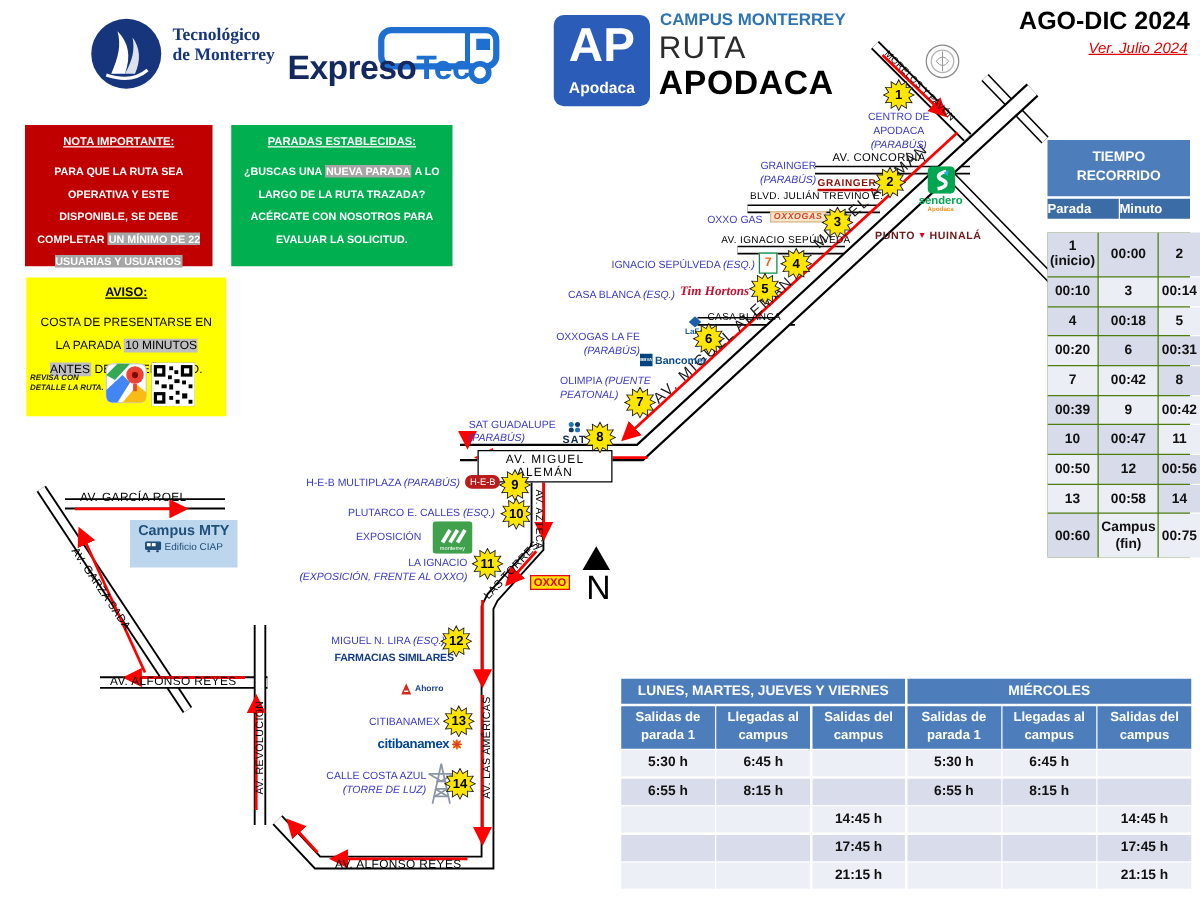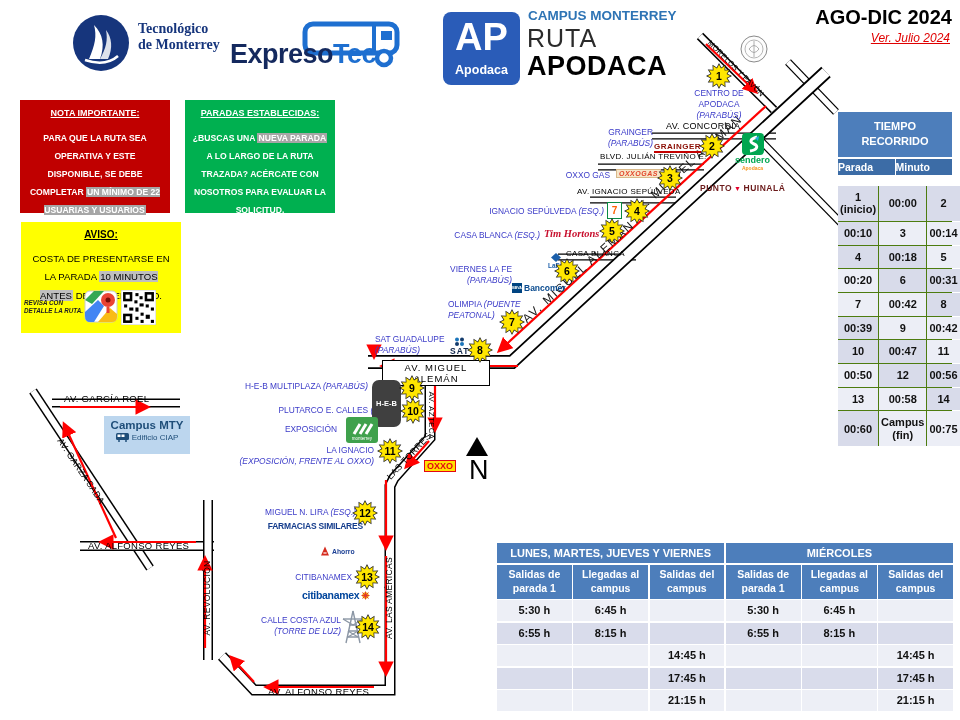--- a/index.html
+++ b/index.html
@@ -23,21 +23,21 @@
   .h-term{position:absolute;right:8px;top:6px;width:170px;text-align:right;font-size:20px;font-weight:bold;color:#000}
   .h-ver{position:absolute;right:10px;top:31px;width:170px;text-align:right;font-size:12px;
          font-style:italic;text-decoration:underline;color:#E00000}
 
   
   .note{position:absolute;color:#fff;text-align:center;padding:8px 7px;box-sizing:border-box}
   .note .t{display:block;font-weight:bold;font-size:9px;text-decoration:underline;margin-bottom:9px}
   .note .b{font-weight:bold;font-size:8.6px;line-height:1.5}
   .note .hl{background:#A6A6A6;padding:0 1px}
   .red{left:20px;top:100px;width:150px;height:113px;background:#C00000}
-  .green{left:185px;top:100px;width:150px;height:113px;background:#00B050}
+  .green{left:185px;top:100px;width:177px;height:113px;background:#00B050}
   .yellow{left:21px;top:222px;width:160px;height:111px;background:#FFFF00;color:#000;
           position:absolute;text-align:center;padding:7px 8px;box-sizing:border-box}
   .yellow .t{display:block;font-weight:bold;font-size:10px;text-decoration:underline;margin-bottom:8px}
   .yellow .b{font-size:9.6px;line-height:1.5}
   .yellow .hl{background:#BFBFBF;padding:0 1px}
   .hint{position:absolute;left:24px;top:299px;width:60px;font-size:6.3px;font-style:italic;
         font-weight:bold;color:#222;text-align:left;line-height:1.3}
 
   
   .sl{position:absolute;color:#000;font-size:8.5px;white-space:nowrap;letter-spacing:.3px}
@@ -89,21 +89,21 @@
   .sc-c{font-size:11px;font-weight:bold;color:#111;text-align:center;padding:4px 0;min-height:13px}
   .r-lit{background:#EDEFF6}.r-lav{background:#D9DCEB}
 
   
   .lg-grainger{font-weight:bold;font-size:8px;color:#8B0E04;border-bottom:2px solid #C40000;letter-spacing:.5px}
   .lg-oxxogas{background:#F7E6C8;border:1px solid #D8B98A;padding:0 2px;font-weight:bold;
               font-style:italic;font-size:7px;color:#E2442A;letter-spacing:.5px}
   .lg-seven{width:13px;height:15px;background:#fff;border:1px solid #0A8A44;display:flex;
             align-items:center;justify-content:center;font-weight:bold;font-size:10px;color:#FF5F00}
   .lg-tim{font-family:"Liberation Serif",serif;font-style:italic;font-weight:bold;font-size:10.5px;color:#C8102E}
-  .lg-heb{background:#404040;border-radius:7px;color:#fff;font-weight:bold;font-size:7.5px;padding:19px 4px}
+  .lg-heb{background:#b91c1c;border-radius:7px;color:#fff;font-weight:normal;font-size:7.5px;padding:1px 4px}
   .lg-oxxo{background:#FFE100;border:1px solid #E30613;color:#E30613;font-weight:bold;font-size:9px;padding:0 2px}
   .lg-bancomer{color:#0A4B8F;font-weight:bold;font-size:8.5px}
   .lg-bbva{width:10px;height:10px;background:#004481;color:#fff;font-size:3.5px;font-weight:bold;
            display:flex;align-items:center;justify-content:center}
   .lg-sat{color:#10264C;font-weight:bold;font-size:8.5px;letter-spacing:1px}
   .lg-lafe{color:#1B5FAA;font-weight:bold;font-size:6.5px}
   .lg-farm{color:#143C8C;font-weight:bold;font-size:8.5px;letter-spacing:-.2px}
   .lg-ahorro{color:#1B3F94;font-weight:bold;font-size:6.8px}
   .lg-citi{color:#00459C;font-weight:bold;font-size:10.5px;letter-spacing:-.3px}
   .lg-sendero{color:#00A650;font-weight:bold;font-size:9px}
@@ -299,21 +299,21 @@
     <span>GRAINGER</span>
       <span class="sub">(PARABÚS)</span>
     </div>
   <div class="bl" style="right:350px;top:170px">
     <span>OXXO GAS</span></div>
   <div class="bl" style="right:356px;top:206px">
     <span>IGNACIO SEPÚLVEDA</span> <span class="sub">(ESQ.)</span></div>
   <div class="bl" style="right:420px;top:230px">
     <span>CASA BLANCA</span> <span class="sub">(ESQ.)</span></div>
   <div class="bl stack" style="right:448px;top:264px">
-    <span>VIERNES LA FE</span>
+    <span>OXXOGAS LA FE</span>
       <span class="sub">(PARABÚS)</span>
     </div>
   <div class="bl wrapb leftal" style="left:448px;top:299px;width:92px">
     <span>OLIMPIA</span> <span class="sub">(PUENTE PEATONAL)</span></div>
   <div class="bl stack leftal" style="left:375px;top:334px">
     <span>SAT GUADALUPE</span>
       <span class="sub">(PARABÚS)</span>
     </div>
   <div class="bl" style="right:592px;top:381px">
     <span>H-E-B MULTIPLAZA</span> <span class="sub">(PARABÚS)</span></div>

